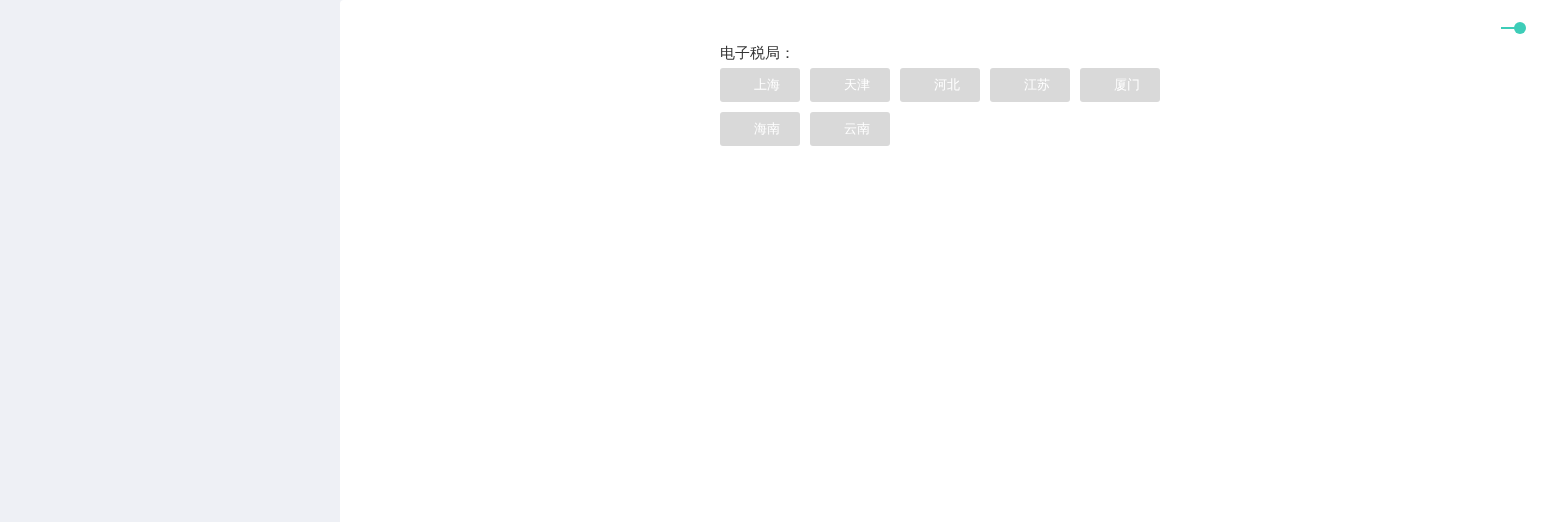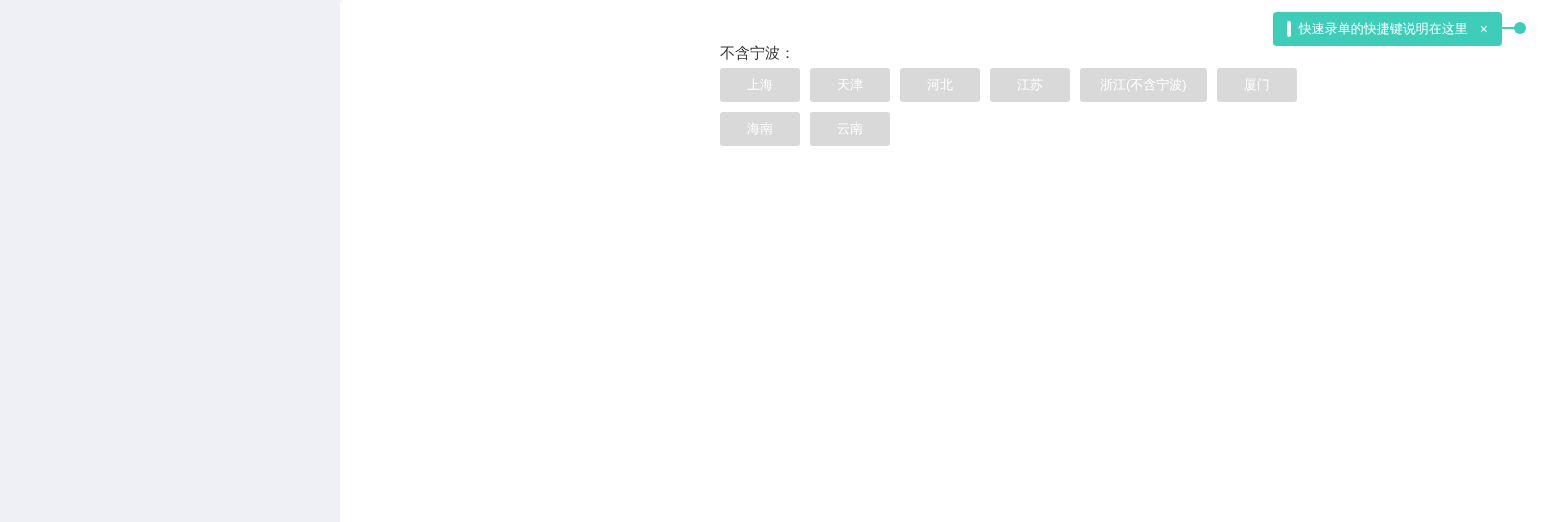--- a/index.html
+++ b/index.html
@@ -58,21 +58,21 @@
     .region-btn {
       background: #d9d9d9;
       border: none;
       border-radius: 3px;
       padding: 8px 20px;
       font-size: 13px;
       color: #fff;
       cursor: pointer;
       white-space: nowrap;
       min-width: 80px;
-      text-align: center;
+      text-align: right;
     }
 
     .region-row {
       display: flex;
       flex-wrap: nowrap;
       gap: 10px;
       width: 100%;
     }
 
     
@@ -129,41 +129,35 @@
       background: #3dcdb8;
     }
   </style>
 </head>
 <body>
 
 <div class="sidebar"></div>
 
 <div class="main-content">
 
-  <div class="region-label">不含宁波：</div>
+  <div class="region-label">电子税局：</div>
 
   <div class="region-buttons">
 
     <div class="region-row">
       <button class="region-btn">上海</button>
       <button class="region-btn">天津</button>
       <button class="region-btn">河北</button>
       <button class="region-btn">江苏</button>
-      <button class="region-btn">浙江(不含宁波)</button>
       <button class="region-btn">厦门</button>
     </div>
 
     <div class="region-row">
       <button class="region-btn">海南</button>
       <button class="region-btn">云南</button>
     </div>
   </div>
 
-  <div class="tooltip-banner">
-    <span class="bar-accent"></span>
-    <span>快速录单的快捷键说明在这里</span>
-    <button class="close-btn">×</button>
-  </div>
 
   <div class="tooltip-line"></div>
   <div class="tooltip-dot"></div>
 
 </div>
 
 </body></html>

